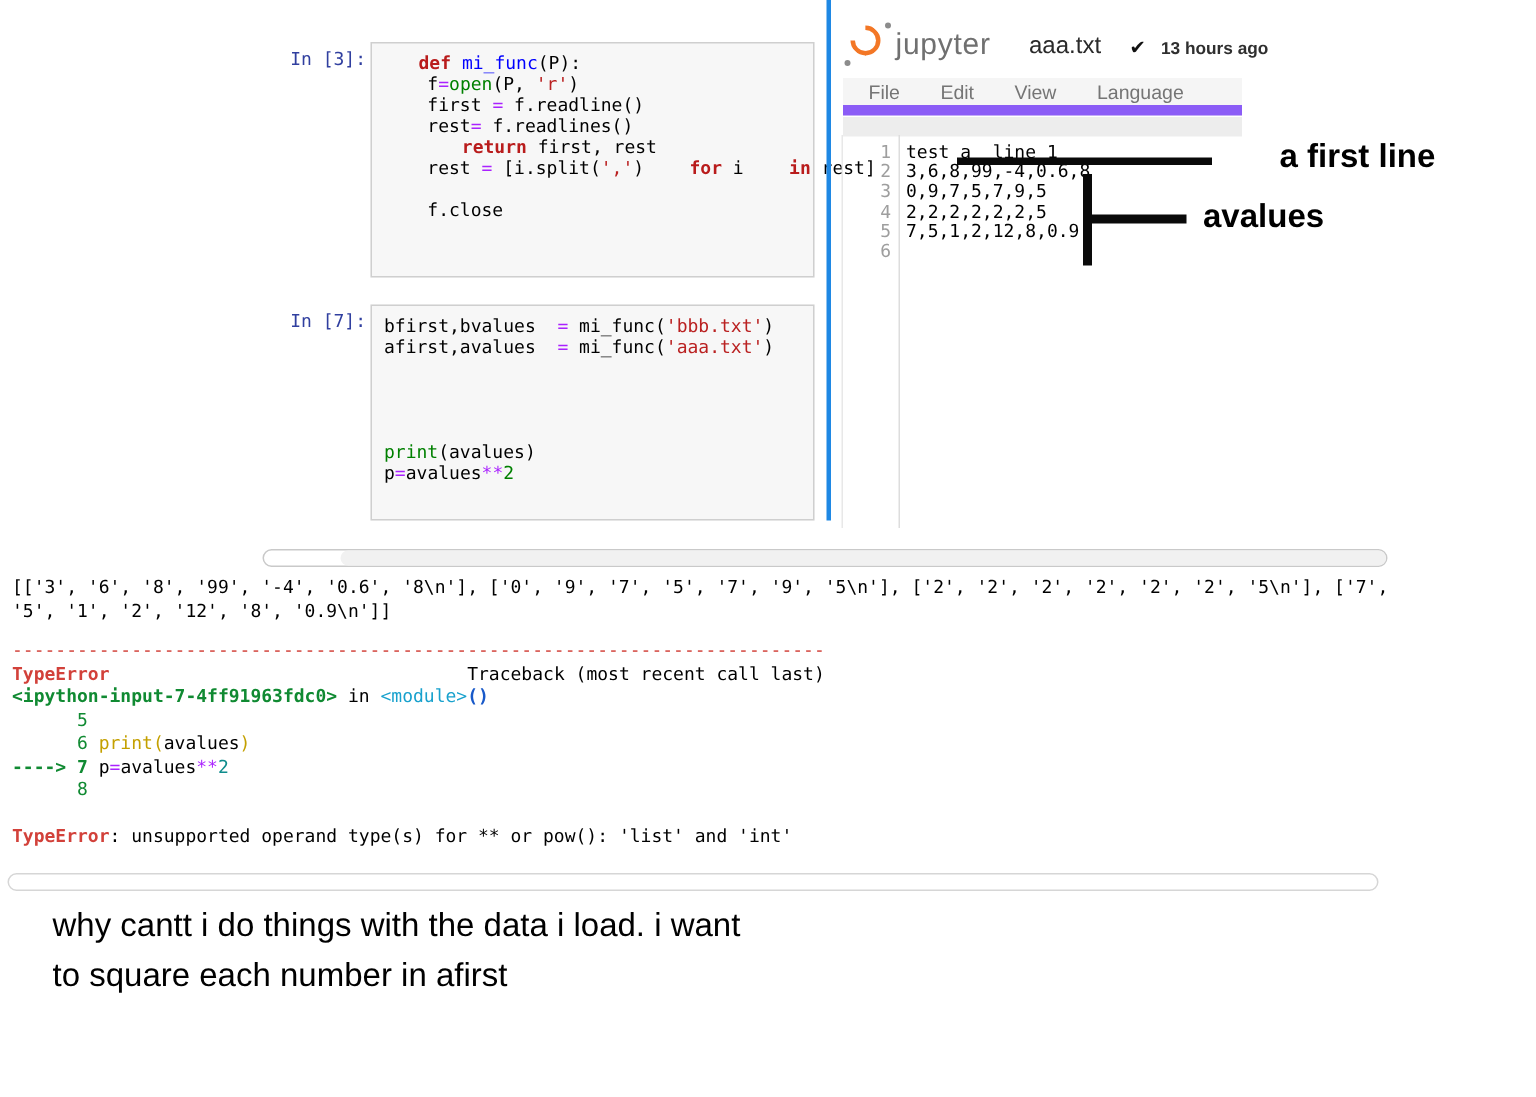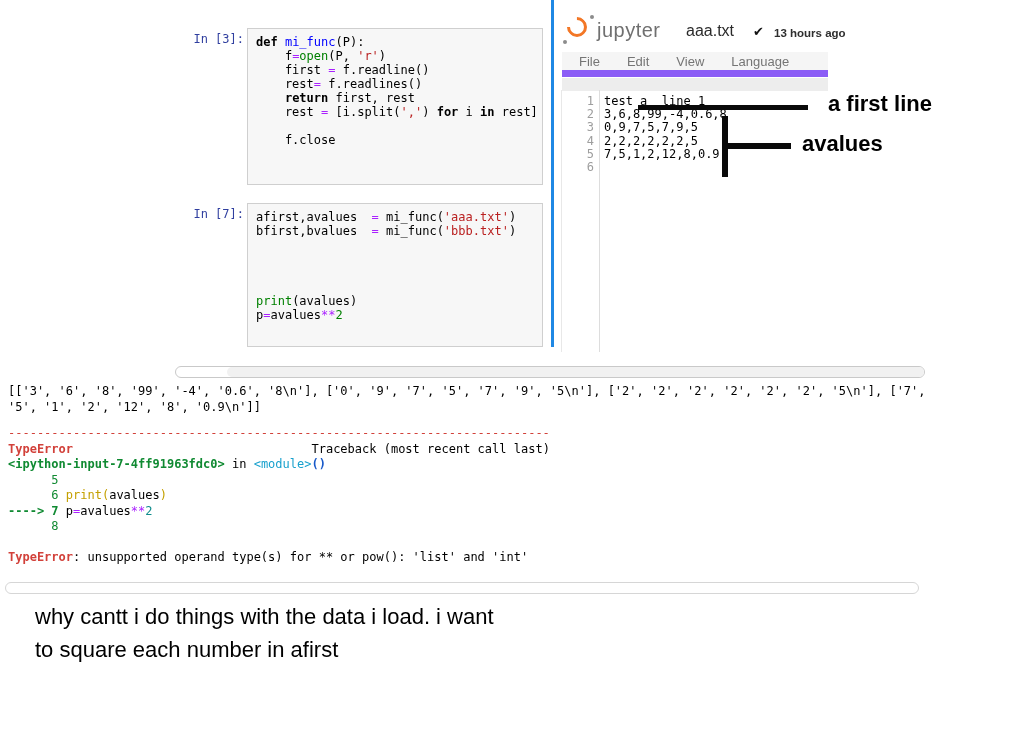--- a/index.html
+++ b/index.html
@@ -10,21 +10,21 @@
   .prompt{position:absolute;left:192px;width:52px;text-align:right;color:#303f9f;
           font-family:"DejaVu Sans Mono",monospace;font-size:12px;white-space:pre;}
   .cellbox{position:absolute;left:247px;width:296px;background:#f7f7f7;border:1px solid #cfcfcf;box-sizing:border-box;}
   .c1{top:28px;height:157px;}
   .c2{top:203px;height:144px;}
   .code{padding:6px 0 0 8px;}
   .code .cline{line-height:14px;white-space:pre;font-family:"DejaVu Sans Mono",monospace;font-size:12px;color:#000;}
   .bluebar{position:absolute;left:551px;top:0;width:3px;height:347px;background:#1f88e4;}
 
   
-  .tk-k{color:#000000;font-weight:bold;}
+  .tk-k{color:#b91c1c;font-weight:bold;margin-left:23px;}
   .tk-b{color:#008000;}
   .tk-f{color:#0000ff;}
   .tk-s{color:#ba2121;}
   .tk-o{color:#aa22ff;}
   .tk-n{color:#008000;}
   .tk-r{color:#d2413a;}
   .tk-rb{color:#d2413a;font-weight:bold;}
   .tk-g{color:#108a32;}
   .tk-gb{color:#108a32;font-weight:bold;}
   .tk-c{color:#18a1cd;}
@@ -51,21 +51,21 @@
   .gutter{position:absolute;left:570px;top:95px;width:24px;text-align:right;}
   .gutter .cline{line-height:13.2px;white-space:pre;font-family:"DejaVu Sans Mono",monospace;
                  font-size:12px;color:#9e9e9e;}
   .gutsep{position:absolute;left:599px;top:90px;width:1px;height:262px;background:#ddd;}
   .edlines{position:absolute;left:604px;top:95px;}
   .edlines .cline{line-height:13.2px;white-space:pre;font-family:"DejaVu Sans Mono",monospace;
                   font-size:12px;color:#000;}
 
   
   .annline{position:absolute;left:638px;top:105px;width:170px;height:5px;background:#0a0a0a;}
-  .anntxt1{position:absolute;left:828px;top:91px;font-size:22px;font-weight:bold;color:#000;}
+  .anntxt1{position:absolute;left:853px;top:91px;font-size:22px;font-weight:bold;color:#000;}
   .brv{position:absolute;left:722px;top:116px;width:6px;height:61px;background:#0a0a0a;}
   .brh{position:absolute;left:728px;top:143px;width:63px;height:6px;background:#0a0a0a;}
   .anntxt2{position:absolute;left:802px;top:131px;font-size:22px;font-weight:bold;color:#000;}
 
   
   .track1{position:absolute;left:175px;top:366px;width:750px;height:12px;border:1px solid #c9c9c9;
           border-radius:7px;background:#fff;box-sizing:border-box;}
   .track1 .thumb{position:absolute;left:51px;top:0;right:0;bottom:0;background:#f1f1f1;border-radius:6px;}
   .track2{position:absolute;left:5px;top:582px;width:914px;height:12px;border:1px solid #d6d6d6;
           border-radius:7px;background:#fff;box-sizing:border-box;}
@@ -94,22 +94,22 @@
         <div class="cline"><span>    </span><span class="tk-k">return</span><span> first, rest</span></div>
         <div class="cline"><span>    rest </span><span class="tk-o">=</span><span> [i.split(</span><span class="tk-s">','</span><span>) </span><span class="tk-k">for</span><span> i </span><span class="tk-k">in</span><span> rest]</span></div>
         <div class="cline">&nbsp;</div>
         <div class="cline"><span>    f.close</span></div>
       </div>
   </div>
 
   <div class="prompt" style="top:207px;">In [7]:</div>
   <div class="cellbox c2">
     <div class="code">
+        <div class="cline"><span>bfirst,bvalues  </span><span class="tk-o">=</span><span> mi_func(</span><span class="tk-s">'bbb.txt'</span><span>)</span></div>
         <div class="cline"><span>afirst,avalues  </span><span class="tk-o">=</span><span> mi_func(</span><span class="tk-s">'aaa.txt'</span><span>)</span></div>
-        <div class="cline"><span>bfirst,bvalues  </span><span class="tk-o">=</span><span> mi_func(</span><span class="tk-s">'bbb.txt'</span><span>)</span></div>
         <div class="cline">&nbsp;</div>
         <div class="cline">&nbsp;</div>
         <div class="cline">&nbsp;</div>
         <div class="cline">&nbsp;</div>
         <div class="cline"><span class="tk-b">print</span><span>(avalues)</span></div>
         <div class="cline"><span>p</span><span class="tk-o">=</span><span>avalues</span><span class="tk-o">**</span><span class="tk-n">2</span></div>
       </div>
   </div>
 
   <div class="bluebar"></div>

